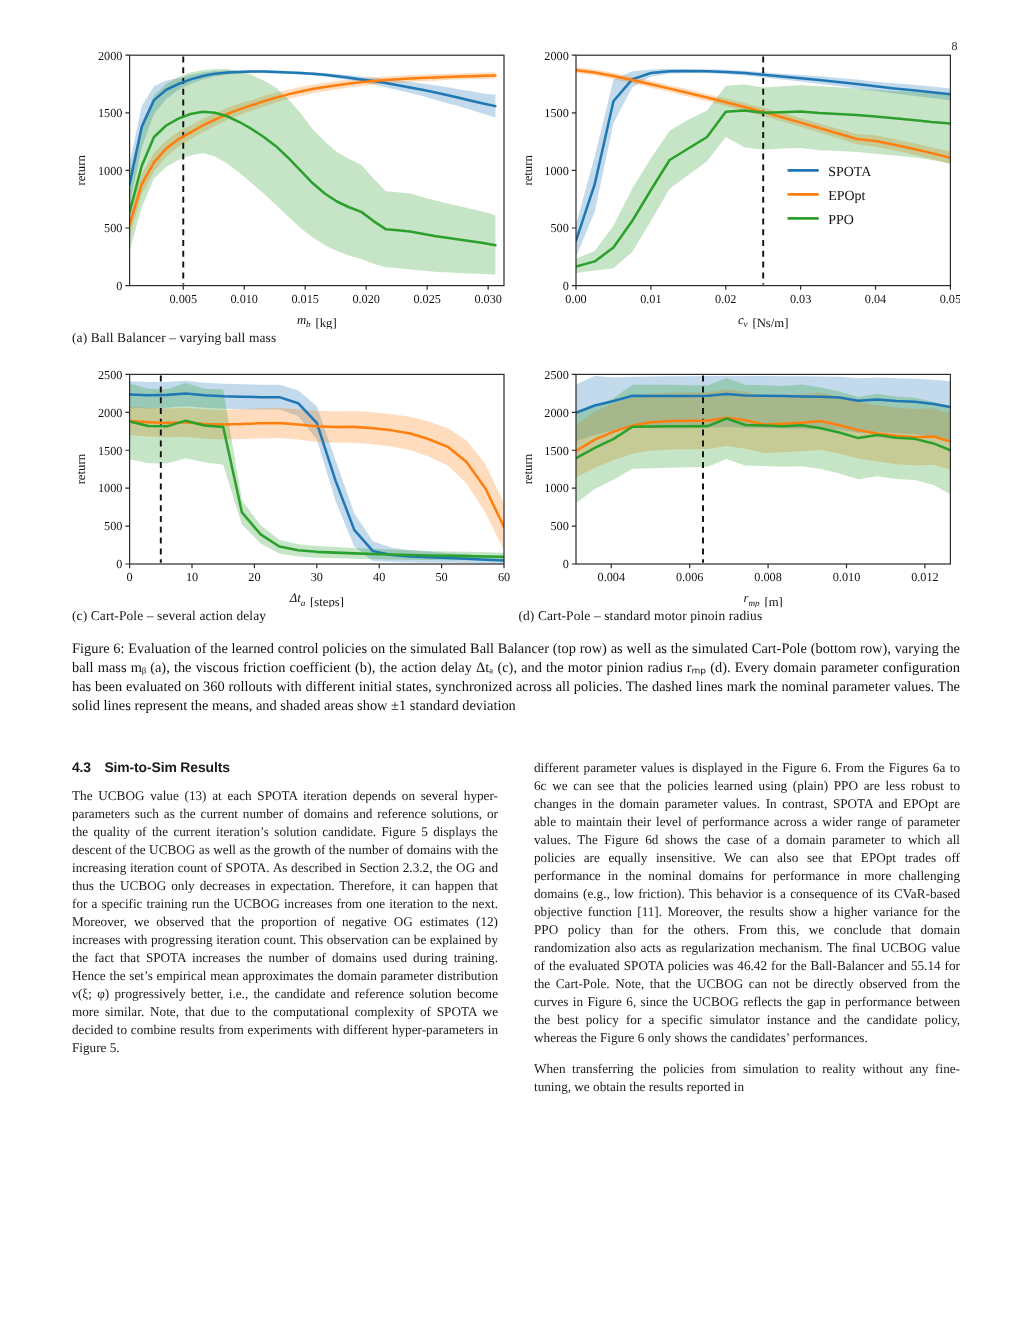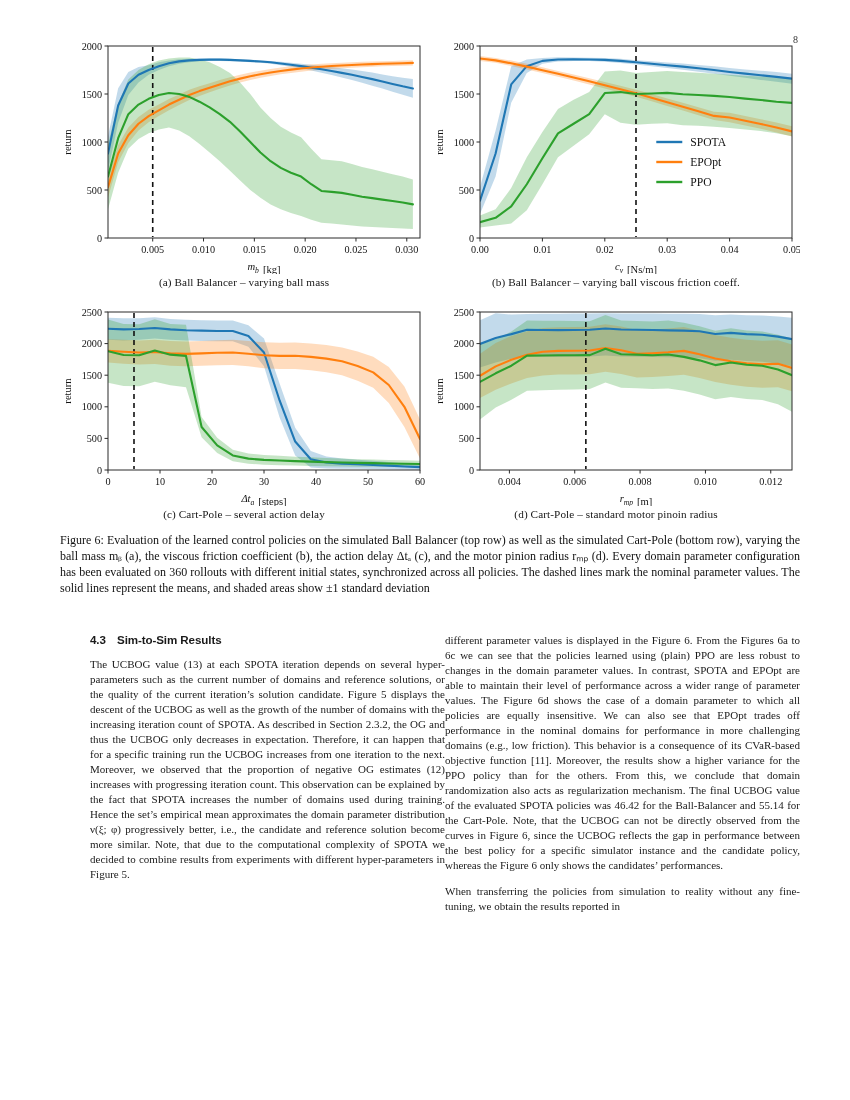--- a/index.html
+++ b/index.html
@@ -19,35 +19,35 @@
     font-size:10px; color:#333; box-sizing:border-box;
     font-family:"Liberation Serif", serif;
   }
 
   
   .figure{position:absolute; left:60px; top:36px; width:740px;}
   .fig-row{display:flex; justify-content:space-between; width:740px;}
   .panel{width:368px;}
   .panel svg{display:block;}
   .subcap{
-    text-align:center; font-size:11.2px; margin-top:2px;
+    font-size:11.2px; margin-top:2px;
     font-family:"Liberation Serif", serif; color:#151515;
     letter-spacing:.1px;
   }
   .caption{
     width:740px; margin-top:12px;
     font-size:12px; line-height:1.345;
     text-align:justify; color:#111;
     font-family:"Liberation Serif", serif;
   }
 
   
   .columns{
     position:absolute; left:60px; top:633px;
-    width:740px; display:flex; justify-content:flex-end;
+    width:740px; display:flex; justify-content:space-between;
   }
   .col{width:355px;}
   h2.sec{
     font-family:"Liberation Sans", sans-serif;
     font-size:11.6px; font-weight:bold; margin:0 0 11px 0;
     letter-spacing:-.1px;
   }
   h2.sec .num{display:inline-block; width:27px;}
   p.body{
     margin:0; font-size:11px; line-height:1.365;
@@ -170,21 +170,20 @@
               <g>
                 <line x1="224.27999999999997" x2="250.27999999999997" y1="106" y2="106" stroke="#1f77b4" stroke-width="2.4"></line>
                 <text x="258.28" y="110.4" class="leg">SPOTA</text>
                 <line x1="224.27999999999997" x2="250.27999999999997" y1="126" y2="126" stroke="#ff7f0e" stroke-width="2.4"></line>
                 <text x="258.28" y="130.4" class="leg">EPOpt</text>
                 <line x1="224.27999999999997" x2="250.27999999999997" y1="146" y2="146" stroke="#2ca02c" stroke-width="2.4"></line>
                 <text x="258.28" y="150.4" class="leg">PPO</text>
               </g>
             </svg>
           </div>
-        <div class="subcap">(b)  Ball Balancer – varying ball viscous friction coeff.</div>
       </div>
     </div>
 
     <div class="fig-row" style="margin-top:14px;">
       <div class="panel">
         <div id="chart-c">
             <svg width="368" height="204" viewBox="0 0 368 204">
               <clipPath id="clip-c">
                 <rect x="48" y="10" width="312" height="158"></rect>
               </clipPath>

